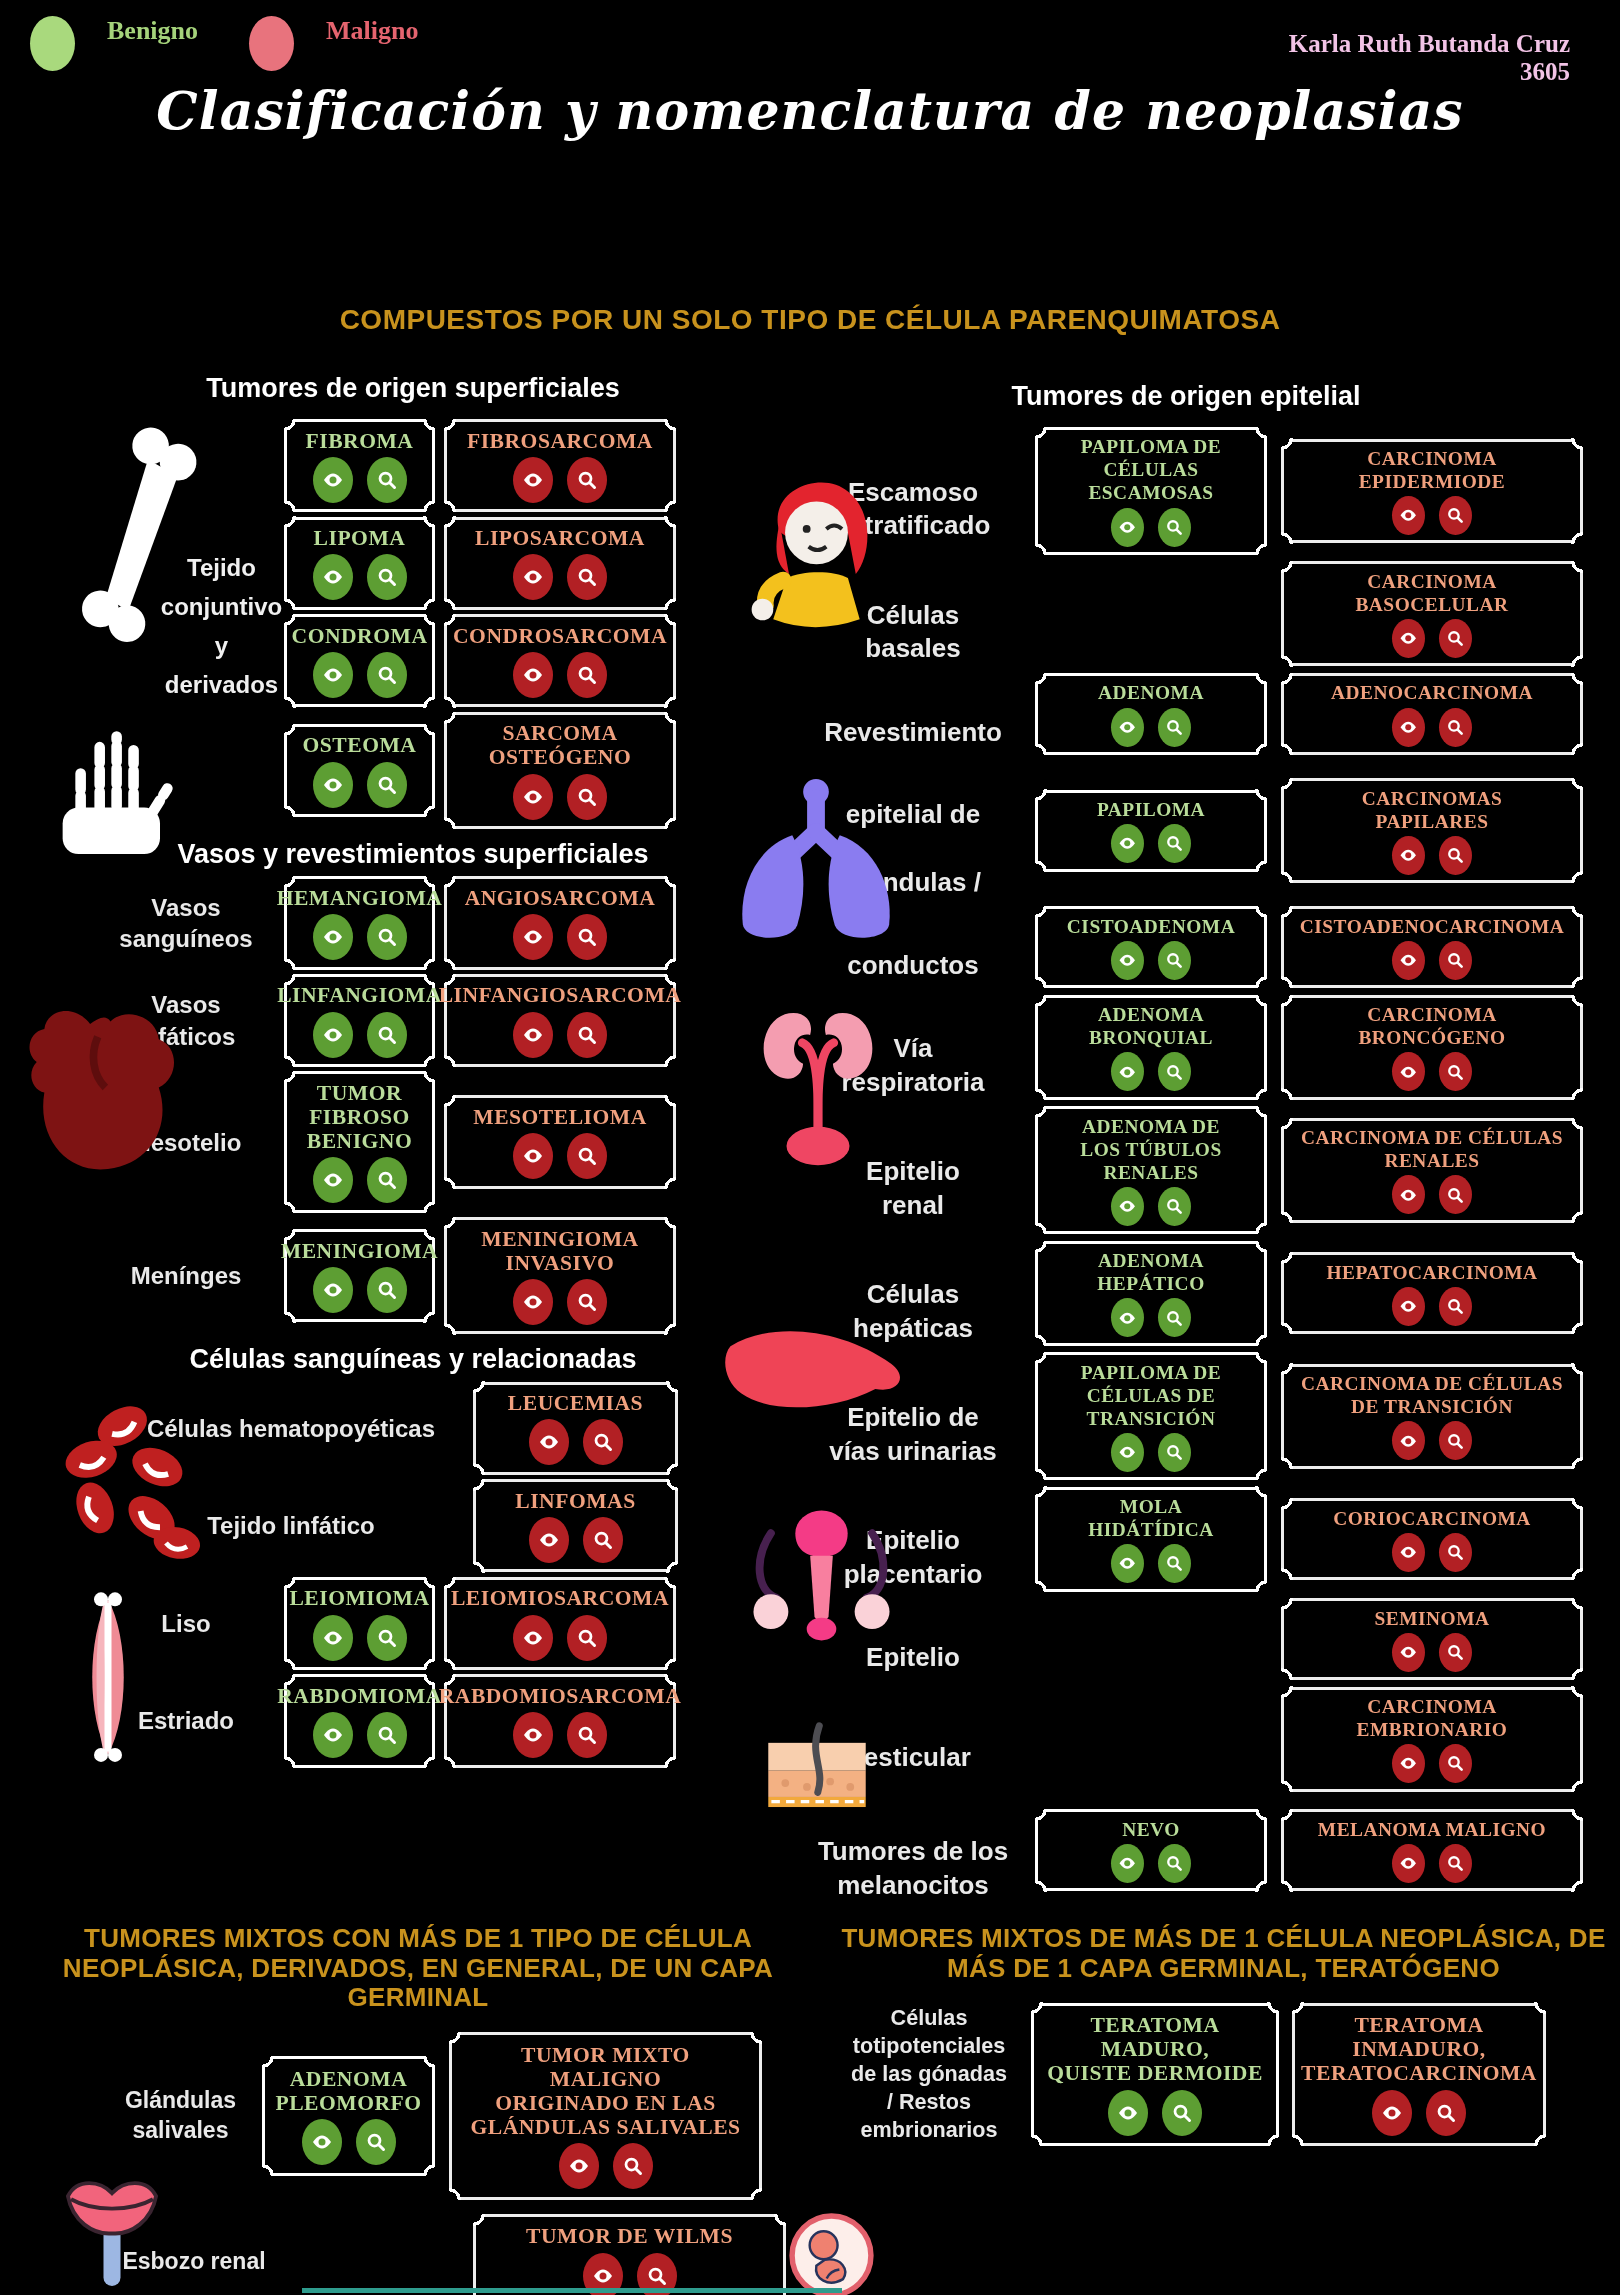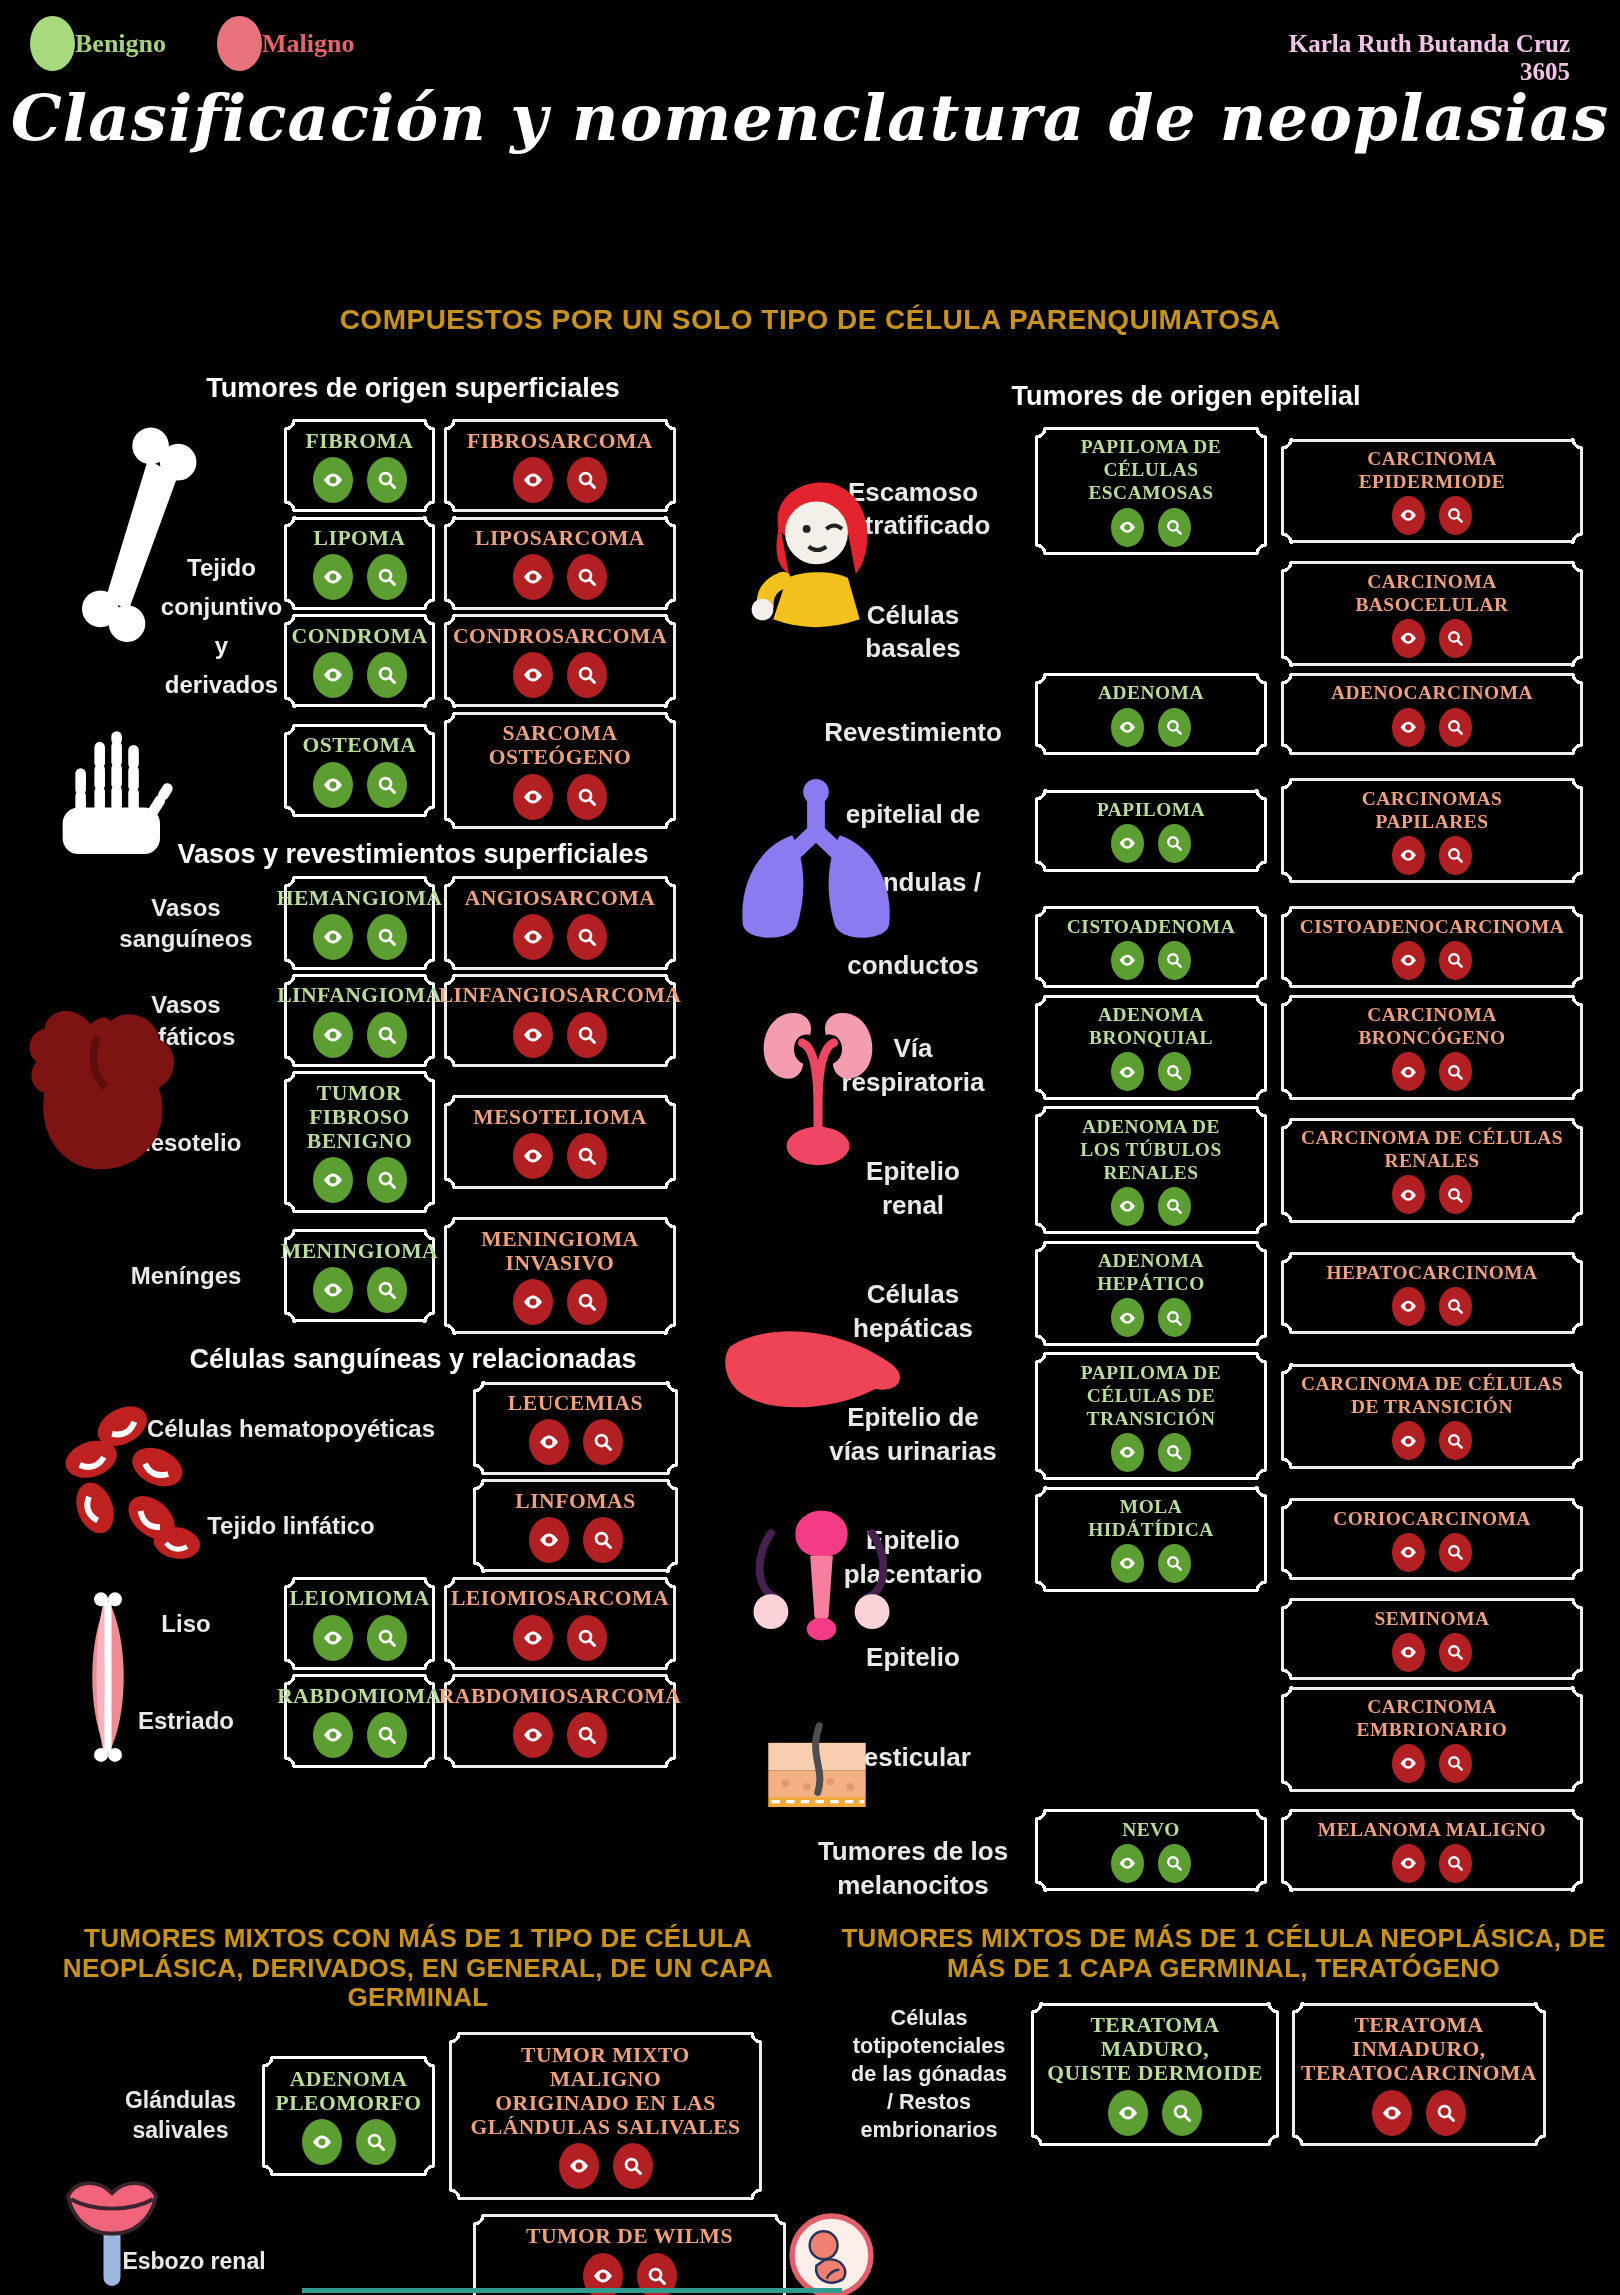--- a/index.html
+++ b/index.html
@@ -2,34 +2,34 @@
 <html lang="es" style="font-size:8.6px"><head>
 <meta charset="utf-8">
 <title>Clasificación y nomenclatura de neoplasias</title>
 <style>
   html,body{margin:0;padding:0;background:#000;}
   .canvas{position:relative;width:1620px;height:2295px;background:#000;overflow:hidden;
           font-family:"Liberation Sans","DejaVu Sans",sans-serif;color:#eee;}
 
   
   .legend{position:absolute;top:16px;left:30px;display:flex;gap:51px;align-items:center;}
-  .legend-item{display:flex;align-items:center;gap:0;}
+  .legend-item{display:flex;align-items:flex-start;gap:32px;}
   .legend-dot{width:45px;height:55px;border-radius:50%;}
   .dot-benign{background:#a9d97d;}
   .dot-malign{background:#e8737d;}
   .legend-text{font-family:"Liberation Serif","DejaVu Serif",serif;font-weight:700;font-size:26px;}
   .legend-item.benign .legend-text{color:#a5d37b;}
   .legend-item.malign .legend-text{color:#e5646f;}
 
   .author{position:absolute;top:30px;right:50px;text-align:right;color:#f2c3e6;
           font-family:"Liberation Serif","DejaVu Serif",serif;font-weight:700;font-size:25px;line-height:1.12;}
 
   .main-title{position:absolute;top:80px;left:0;width:100%;text-align:center;color:#fff;
               font-family:"DejaVu Serif","Liberation Serif",serif;font-style:italic;font-weight:700;
-              font-size:64px;letter-spacing:1.1px;}
+              font-size:52px;letter-spacing:1.1px;}
   .subtitle{position:absolute;top:304px;left:0;width:100%;text-align:center;color:#c8921d;
             font-weight:700;font-size:28px;letter-spacing:0.5px;}
 
   
   .col-left{position:absolute;left:32px;top:373px;width:659px;}
   .col-right{position:absolute;left:724px;top:381px;width:897px;}
   .col h2{margin:0 0 15px;font-size:27px;font-weight:700;color:#fff;text-align:center;}
   .col-left h2{padding-left:103px;}
   .col-right h2{padding-left:27px;}
   .lsec{position:relative;}

